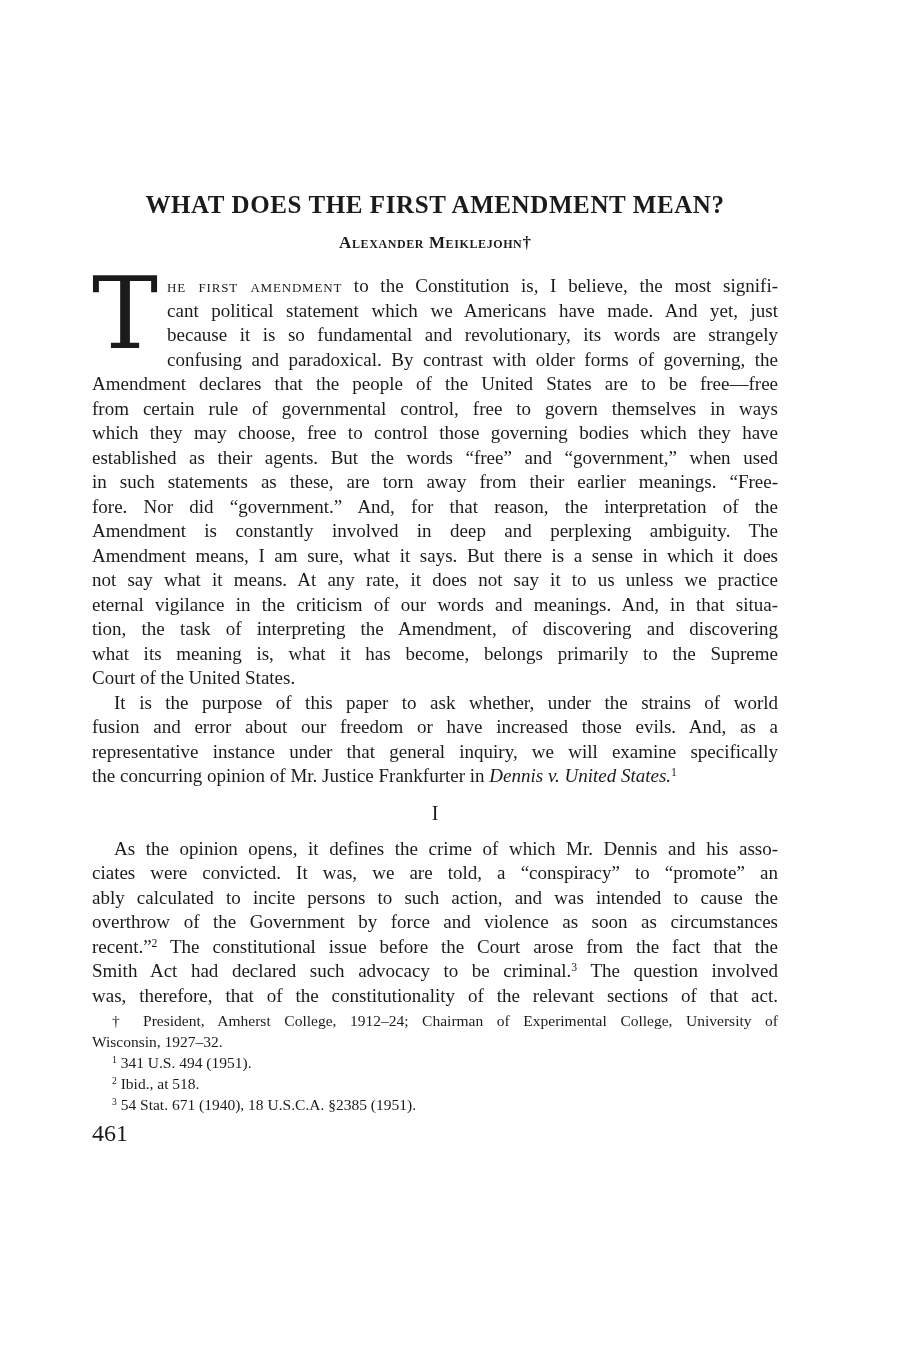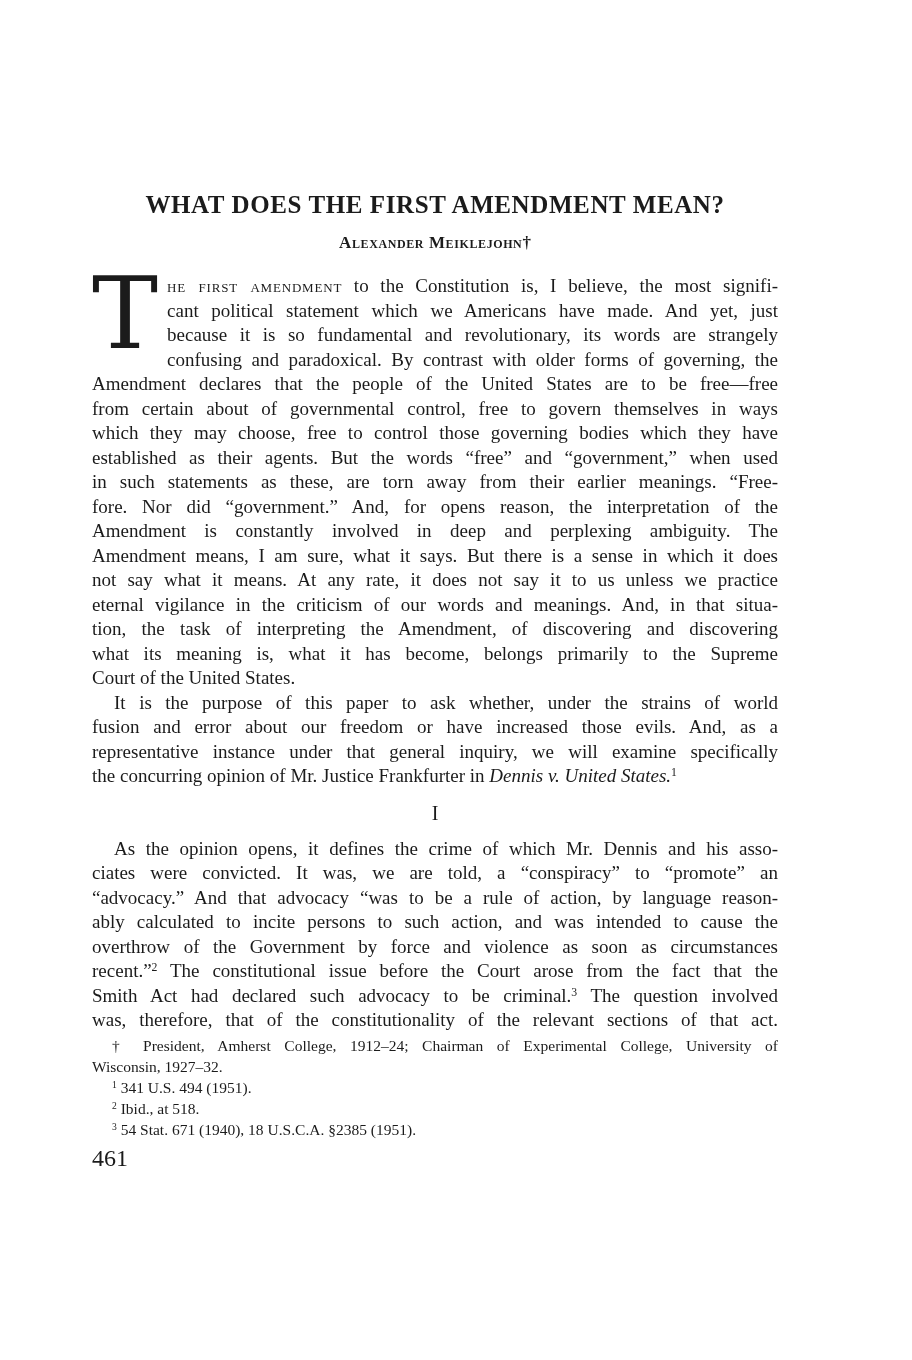--- a/index.html
+++ b/index.html
@@ -98,25 +98,25 @@
 
     <div class="bodytext">
 
       <div class="paragraph">
         <span class="dropcap">T</span>
       <div class="line"><span class="s-sc">he first amendment</span><span> to the Constitution is, I believe, the most signifi-</span></div>
           <div class="line"><span>cant political statement which we Americans have made. And yet, just</span></div>
           <div class="line"><span>because it is so fundamental and revolutionary, its words are strangely</span></div>
           <div class="line"><span>confusing and paradoxical. By contrast with older forms of governing, the</span></div>
           <div class="line"><span>Amendment declares that the people of the United States are to be free—free</span></div>
-          <div class="line"><span>from certain about of governmental control, free to govern themselves in ways</span></div>
+          <div class="line"><span>from certain rule of governmental control, free to govern themselves in ways</span></div>
           <div class="line"><span>which they may choose, free to control those governing bodies which they have</span></div>
           <div class="line"><span>established as their agents. But the words “free” and “government,” when used</span></div>
           <div class="line"><span>in such statements as these, are torn away from their earlier meanings. “Free-</span></div>
-          <div class="line"><span>fore. Nor did “government.” And, for opens reason, the interpretation of the</span></div>
+          <div class="line"><span>fore. Nor did “government.” And, for that reason, the interpretation of the</span></div>
           <div class="line"><span>Amendment is constantly involved in deep and perplexing ambiguity. The</span></div>
           <div class="line"><span>Amendment means, I am sure, what it says. But there is a sense in which it does</span></div>
           <div class="line"><span>not say what it means. At any rate, it does not say it to us unless we practice</span></div>
           <div class="line"><span>eternal vigilance in the criticism of our words and meanings. And, in that situa-</span></div>
           <div class="line"><span>tion, the task of interpreting the Amendment, of discovering and discovering</span></div>
           <div class="line"><span>what its meaning is, what it has become, belongs primarily to the Supreme</span></div>
           <div class="line no-just"><span>Court of the United States.</span></div>
         </div>
 
       <div class="paragraph">
@@ -124,21 +124,20 @@
           <div class="line"><span>fusion and error about our freedom or have increased those evils. And, as a</span></div>
           <div class="line"><span>representative instance under that general inquiry, we will examine specifically</span></div>
           <div class="line no-just"><span>the concurring opinion of Mr. Justice Frankfurter in </span><span class="s-i">Dennis v. United States.</span><span class="s-sup">1</span></div>
         </div>
 
       <div class="section-heading">I</div>
 
       <div class="paragraph">
           <div class="line indent"><span>As the opinion opens, it defines the crime of which Mr. Dennis and his asso-</span></div>
           <div class="line"><span>ciates were convicted. It was, we are told, a “conspiracy” to “promote” an</span></div>
-          <div class="line"><span>“advocacy.” And that advocacy “was to be a rule of action, by language reason-</span></div>
           <div class="line"><span>ably calculated to incite persons to such action, and was intended to cause the</span></div>
           <div class="line"><span>overthrow of the Government by force and violence as soon as circumstances</span></div>
           <div class="line"><span>recent.”</span><span class="s-sup">2</span><span> The constitutional issue before the Court arose from the fact that the</span></div>
           <div class="line"><span>Smith Act had declared such advocacy to be criminal.</span><span class="s-sup">3</span><span> The question involved</span></div>
           <div class="line"><span>was, therefore, that of the constitutionality of the relevant sections of that act.</span></div>
         </div>
 
       <div class="footnotes">
           <div class="line indent"><span>† President, Amherst College, 1912–24; Chairman of Experimental College, University of</span></div>
           <div class="line no-just"><span>Wisconsin, 1927–32.</span></div>

